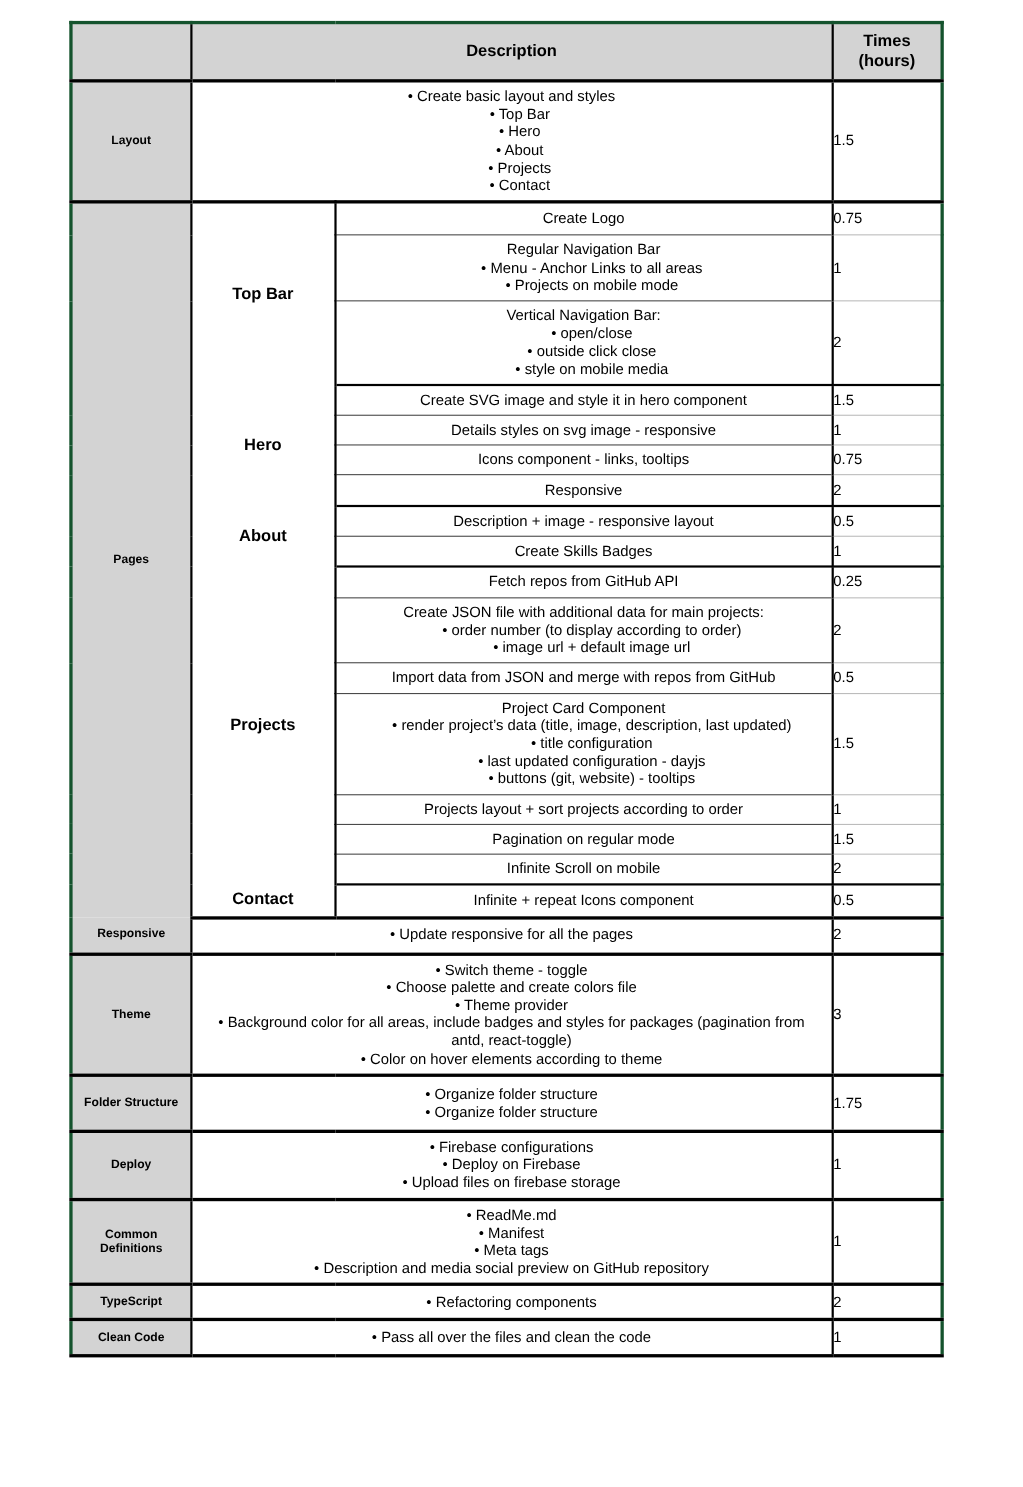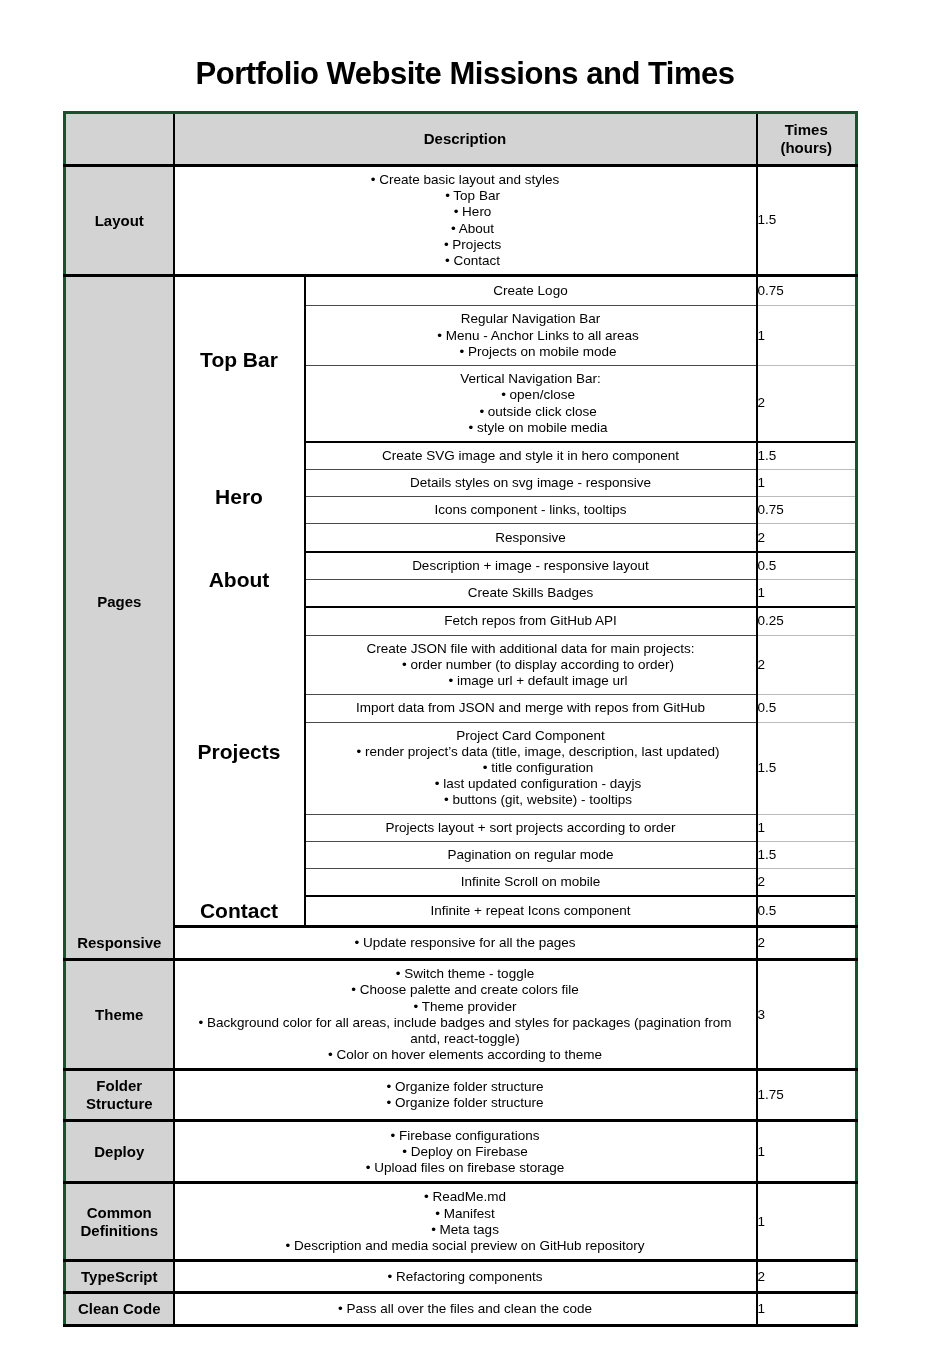--- a/index.html
+++ b/index.html
@@ -43,28 +43,28 @@
   
   tr.sec > th, tr.sec > td { border-bottom: 3px solid #000; }
   tr.grp > td, tr.grp > th { border-bottom: 2.5px solid #000; }
   
   tr.thin > td.desc { border-bottom: 1px solid #4a4a4a; margin-left: 23px; }
   tr.thin > td.time { border-bottom: 1px solid #bcbcbc; }
 
   th.cat {
     background: #d3d3d3;
     font-weight: bold;
-    font-size: 15px;
+    font-size: 11px;
     text-align: center;
     padding: 2px 4px;
   }
   th.sub {
     background: #ffffff;
     font-weight: bold;
-    font-size: 21px;
+    font-size: 15px;
     text-align: center;
     padding: 2px 4px;
   }
   th.head {
     background: #d3d3d3;
     font-weight: bold;
     font-size: 15px;
     text-align: center;
     white-space: pre-line;
     vertical-align: middle;
@@ -77,21 +77,20 @@
   }
   td.time {
     background: #fff;
     text-align: left;
   }
 </style>
 </head>
 <body>
 
 <div class="page">
-  <h1 class="title">Portfolio Website Missions and Times</h1>
 
   <table class="missions">
     <colgroup>
         <col class="c1">
         <col class="c2">
         <col class="c3">
         <col class="c4">
       </colgroup>
 
     <tbody>

